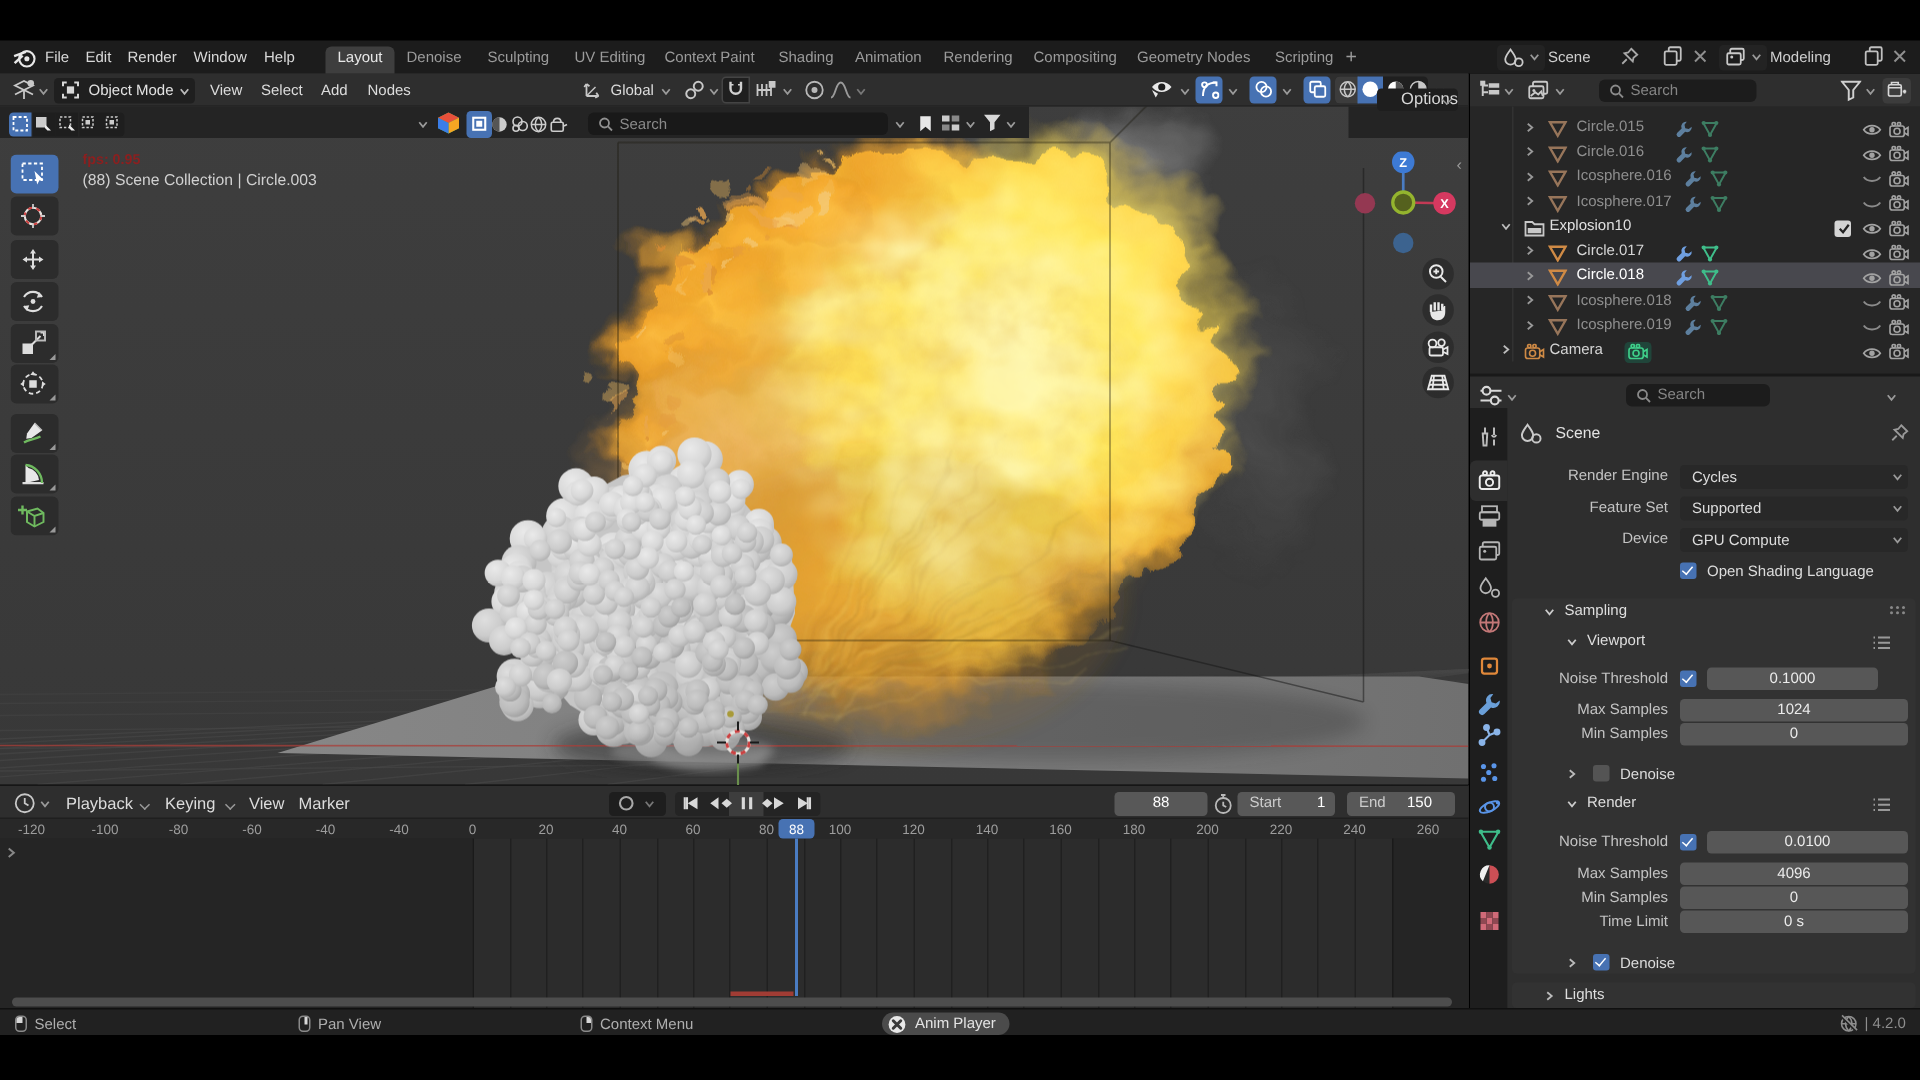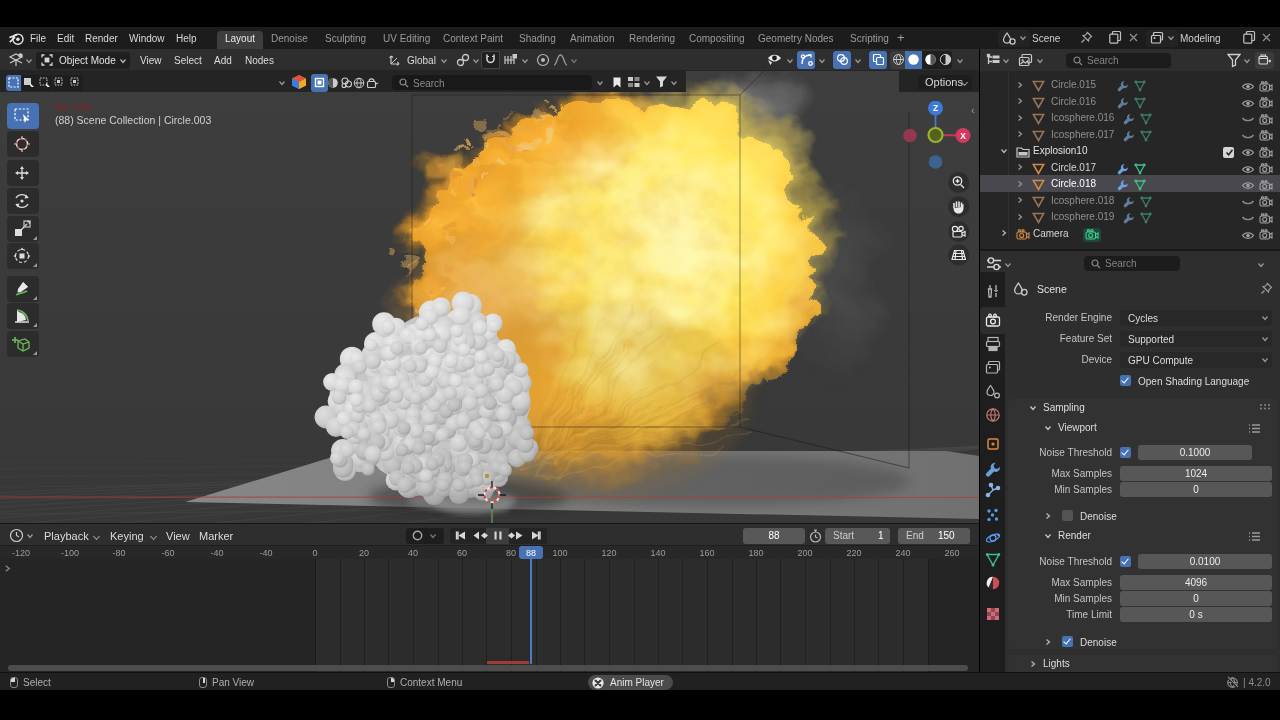--- a/index.html
+++ b/index.html
@@ -16,27 +16,27 @@
 .scw{position:absolute;top:2.5px;height:17px;background:#232323;border-radius:3px}
 
 .chev{display:inline-block;width:7px;height:7px;position:relative}
 .chev:after{content:"";position:absolute;left:1px;top:1px;width:4px;height:4px;border-right:1.2px solid #9a9a9a;border-bottom:1.2px solid #9a9a9a;transform:rotate(45deg)}
 
 #vp{left:0;top:49px;width:979px;height:474px;background:#3b3b3b;overflow:hidden}
 #vph1{left:0;top:0;width:979px;height:22px;background:#2e2e2e;border-bottom:1px solid #252525}
 #vph1 .m{position:absolute;top:5.5px;font-size:10px;color:#dcdcdc;white-space:nowrap}
 #vph2{left:0;top:22px;width:686px;height:21px;background:#242424}
 #opts{left:899px;top:22px;width:80px;height:21px;background:#242424}
-#optbtn{position:absolute;left:918px;top:26px;width:54px;height:15px;background:#1e1e1e;border-radius:3px;color:#d8d8d8;font-size:11px;text-align:left;padding:1px 0 0 7px}
+#optbtn{position:absolute;left:918px;top:10px;width:54px;height:15px;background:#1e1e1e;border-radius:3px;color:#d8d8d8;font-size:11px;text-align:right;padding:1px 0 0 7px}
 .selbtn{position:absolute;top:26px;width:15px;height:16px;background:#1e1e1e}
 
 .tool{position:absolute;left:7px;width:32px;height:26px;background:#2c2c2c;border-radius:4px}
 
 
-#fps{left:55px;top:52px;font-size:9.5px;color:#8c1f1f;font-weight:normal}
+#fps{left:55px;top:52px;font-size:9.5px;color:#8c1f1f;font-weight:bold}
 #colltxt{left:55px;top:65px;font-size:10.5px;color:#d0d0d0}
 
 #rcol{left:980px;top:49px;width:300px;height:623px;background:#262626}
 #outhead{left:0;top:0;width:300px;height:22px;background:#2e2e2e}
 #outliner{left:0;top:22px;width:300px;height:178px;background:#262626}
 #prophead{left:0;top:200px;width:300px;height:23px;background:#2e2e2e;border-top:2px solid #191919}
 #proptabs{left:0;top:223px;width:25px;height:400px;background:#1e1e1e}
 #propbody{left:25px;top:223px;width:275px;height:400px;background:#2e2e2e}
 .plabel{position:absolute;font-size:10px;color:#c3c3c3;white-space:nowrap}
 .pfield{position:absolute;left:115px;width:152px;height:15px;background:#575757;border-radius:3px;color:#ececec;font-size:10px;text-align:center;padding-top:1.5px}

